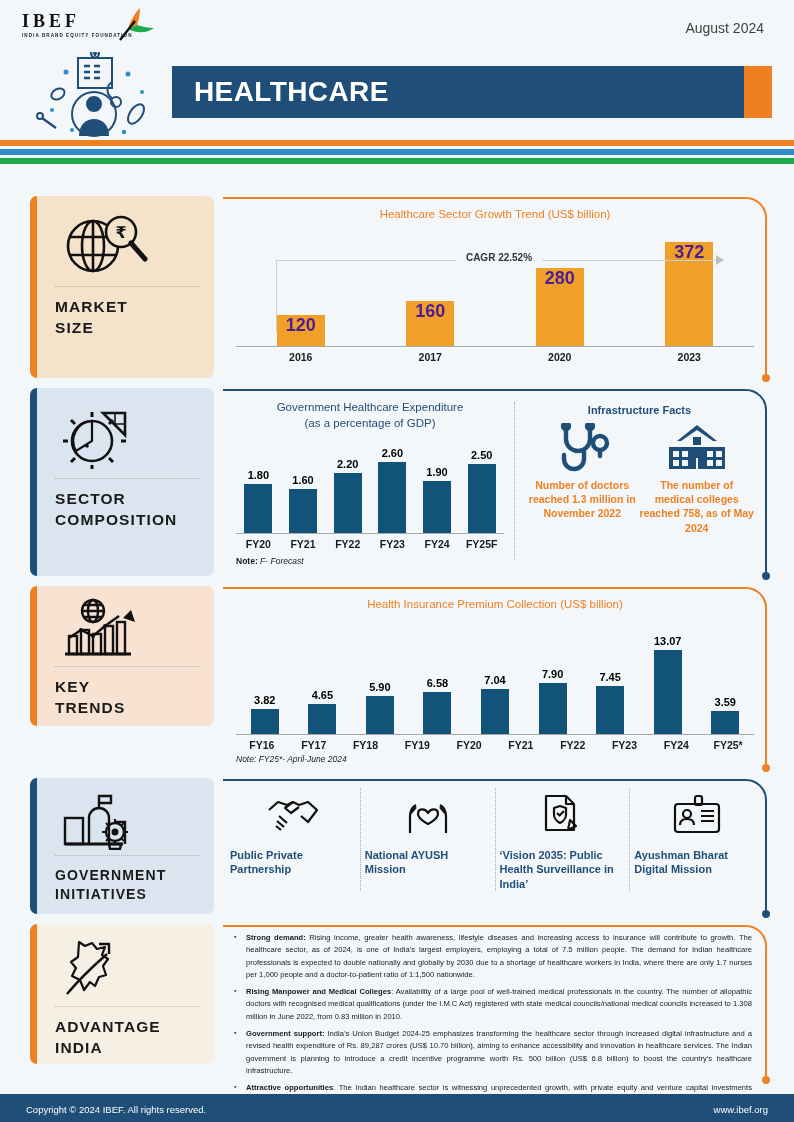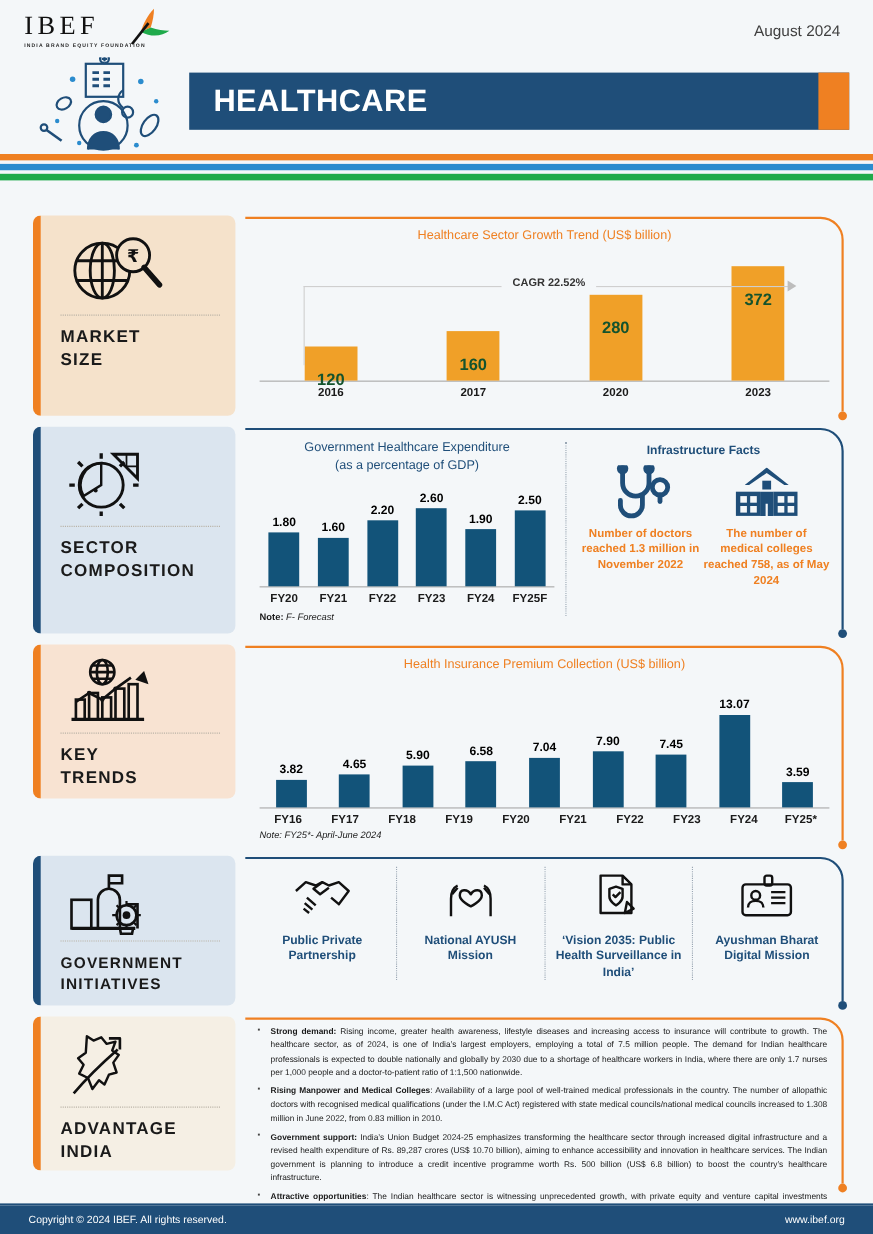--- a/index.html
+++ b/index.html
@@ -7,22 +7,22 @@
   body {
     font-family: "Liberation Sans", sans-serif;
     background: #f4f7f9;
     position: relative;
     overflow: hidden;
   }
 
   
   .header { position: relative; height: 138px; background: #f4f7f9; }
   .logo-block { position: absolute; left: 22px; top: 12px; width: 150px; }
-  .logo-word { font-family: "Liberation Serif", serif; font-size: 24px; letter-spacing: 4px;
-               color: #111; font-weight: 400; line-height: 1; }
+  .logo-word { font-family: "Liberation Serif", serif; font-size: 18px; letter-spacing: 4px;
+               color: #111; font-weight: 700; line-height: 1; }
   .logo-sub { font-size: 4.6px; letter-spacing: 1.05px; color: #222; margin-top: 3px;
               font-weight: 700; white-space: nowrap; }
   .logo-flag { position: absolute; left: 88px; top: -6px; }
   .hero-art { position: absolute; left: 28px; top: 52px; }
   .date { position: absolute; right: 30px; top: 20px; font-size: 14px; color: #3f3f3f; }
   .title-bar {
     position: absolute; left: 172px; top: 66px; width: 600px; height: 52px;
     background: #1f4e79; display: flex; align-items: center;
   }
   .title-bar .tb-text {
@@ -65,21 +65,21 @@
   .chart-title { text-align: center; font-size: 11.5px; font-weight: 400; margin-top: 4px; }
   .chart-title.orange { color: #ef8022; }
   .chart-title.blue   { color: #1f4e79; }
 
   .plot { position: relative; }
   .bars { display: flex; align-items: flex-end; height: 100%; }
   .bar-slot { flex: 1; display: flex; flex-direction: column; align-items: center; justify-content: flex-end; height: 100%; }
   .bar-val { font-size: 11px; font-weight: 700; margin-bottom: 3px; }
   .bar { width: 46px; }
   .bar.inside-label { display: flex; align-items: flex-start; justify-content: center; }
-  .bar.inside-label span { color: #14532d; font-size: 15px; font-weight: 700; padding-top: 22px; }
+  .bar.inside-label span { color: #4c1d95; font-size: 18px; font-weight: 700; padding-top: 0; }
   .axis { border-top: 1.6px solid #a8a8a8; }
   .xlabels { display: flex; margin-top: 4px; }
   .xlabels .xl { flex: 1; text-align: center; font-size: 10.5px; font-weight: 700; color: #1a1a1a; }
 
   .cagr-wrap { position: absolute; left: 40px; right: 32px; top: 26px; height: 14px; }
   .cagr-line { position: absolute; left: 0; right: 0; top: 6px; height: 1px; background: #cfcfcf; }
   .cagr-vert { position: absolute; left: 0; top: 6px; width: 1px; height: 72px; background: #cfcfcf; }
   .cagr-arrow { position: absolute; right: -2px; top: 1px;
       width: 0; height: 0; border-left: 8px solid #bdbdbd;
       border-top: 5px solid transparent; border-bottom: 5px solid transparent; }
@@ -98,21 +98,21 @@
   .infra-row { display: flex; margin-top: 6px; }
   .infra-col { flex: 1; display: flex; flex-direction: column; align-items: center; }
   .infra-col .icn { height: 56px; display: flex; align-items: center; }
   .infra-col .txt { color: #ef8022; font-size: 10.5px; font-weight: 700; text-align: center; line-height: 1.35; }
 
   
   .inits { display: flex; padding: 10px 4px 4px 4px; }
   .init { flex: 1; display: flex; flex-direction: column; align-items: center; padding: 0 4px; }
   .init + .init { border-left: 1px dotted #9aa7b4; }
   .init .icn { height: 54px; display: flex; align-items: center; }
-  .init .lbl { margin-top: 6px; font-size: 11px; font-weight: 700; color: #1f4e79; text-align: center; line-height: 1.3; }
+  .init .lbl { margin-top: 6px; font-size: 11px; font-weight: 700; color: #1f4e79; text-align: left; line-height: 1.3; }
 
   
   .bullets { padding: 8px 16px 6px 10px; }
   .bullets li { list-style: none; position: relative; padding-left: 14px; margin-bottom: 5px;
                 font-size: 7.6px; line-height: 1.62; color: #1a1a1a; text-align: justify; }
   .bullets li:before { content: "\25AA"; position: absolute; left: 2px; top: -1px; font-size: 7px; color: #444; }
   .bullets li b { font-weight: 700; }
 
   
   .footer { position: absolute; left: 0; bottom: 0; width: 794px; height: 26px;

